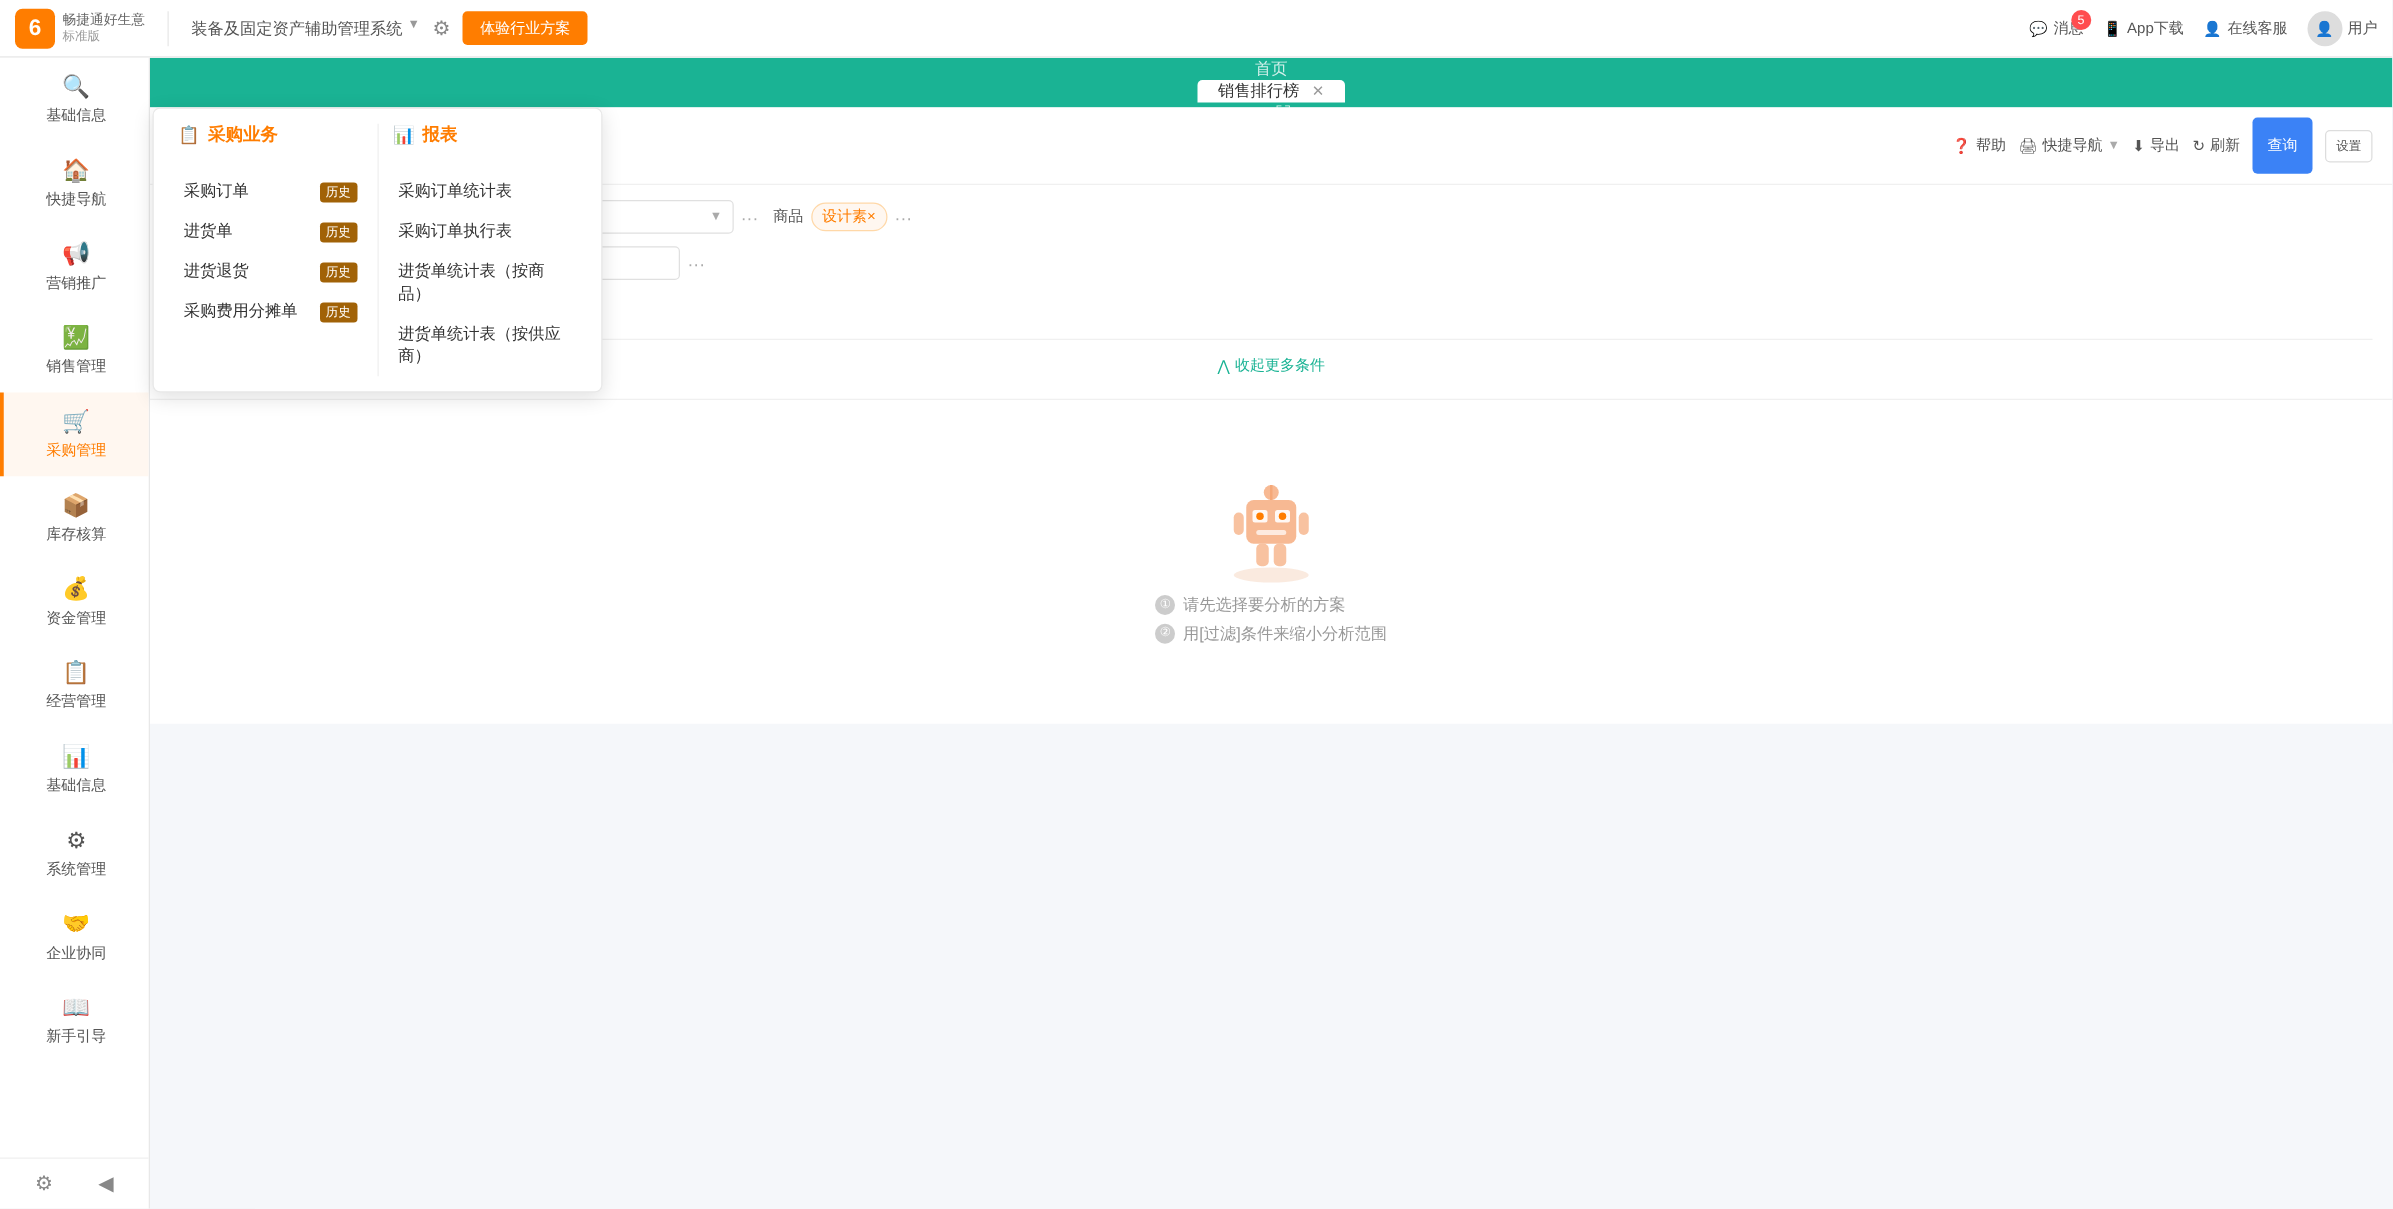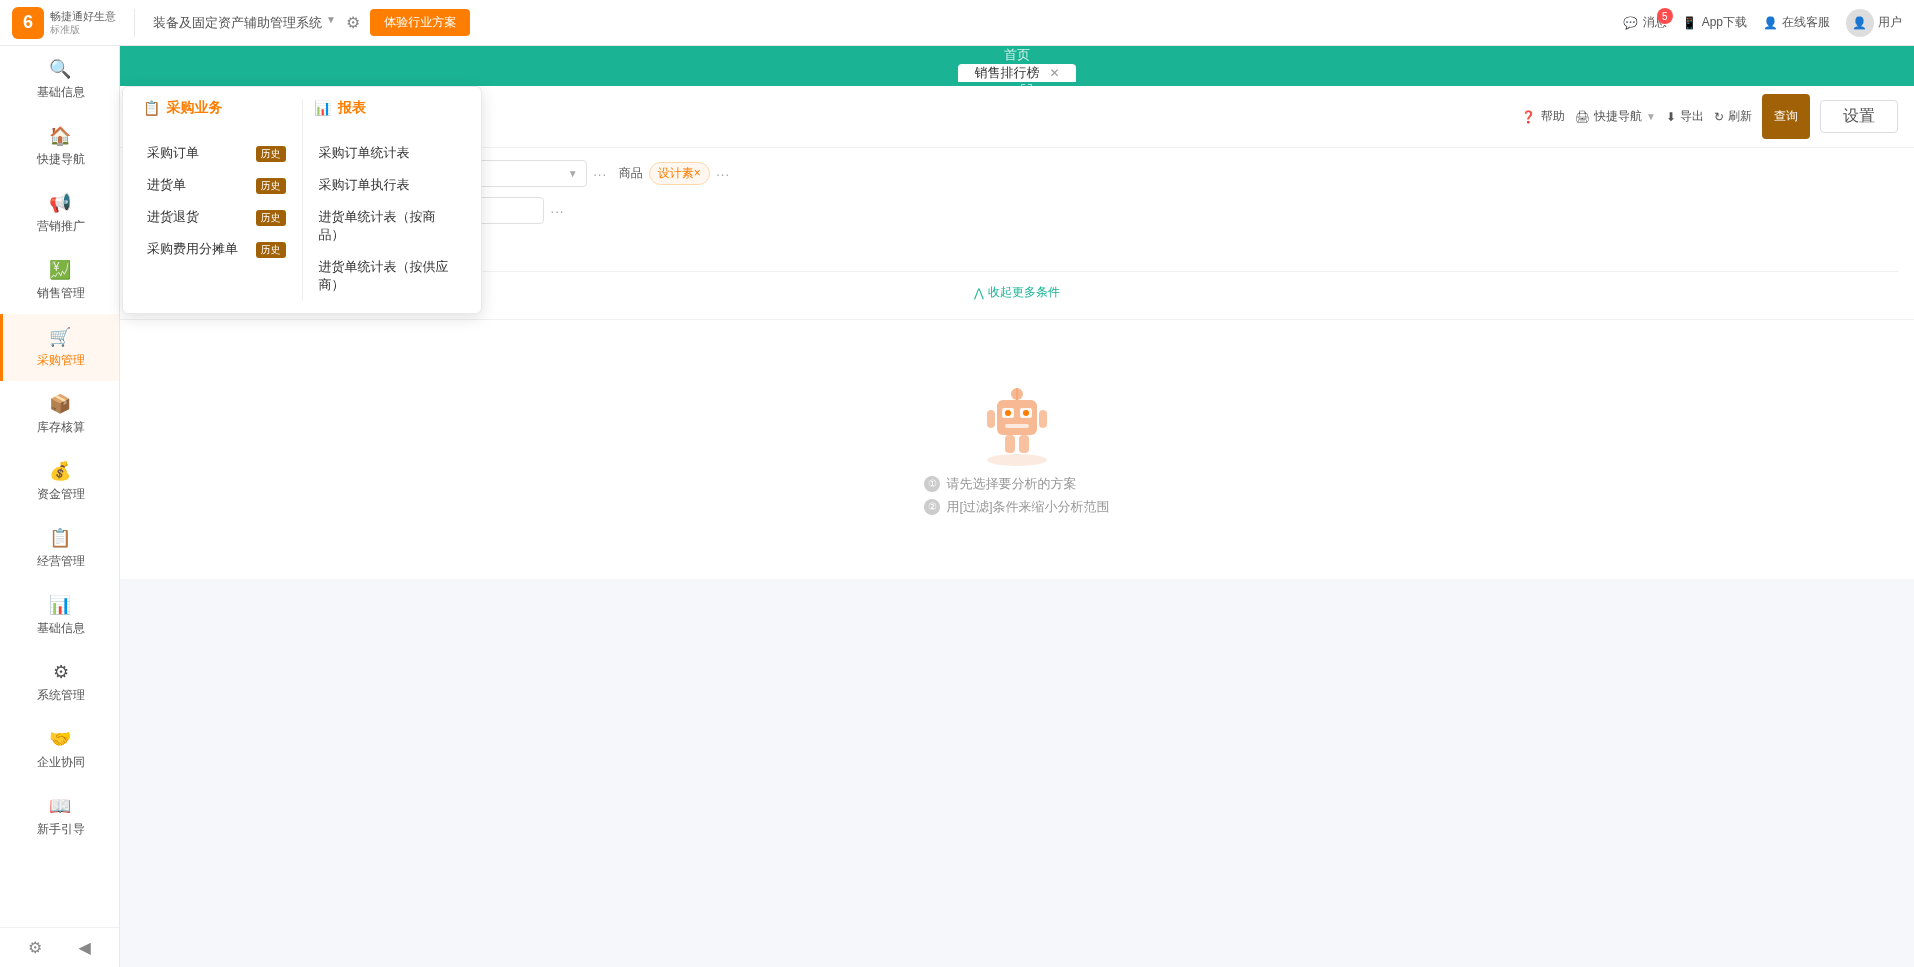--- a/index.html
+++ b/index.html
@@ -54,22 +54,22 @@
     .tab-actions { display: flex; gap: 6px; color: rgba(255,255,255,0.8); }
     .tab-action { cursor: pointer; font-size: 16px; }
 
     
     .page-content { flex: 1; background: #f5f7fa; overflow: auto; padding: 0; }
     .page-inner { background: white; margin: 0; }
 
     
     .toolbar { display: flex; align-items: center; justify-content: flex-end; padding: 8px 16px; gap: 10px; background: white; border-bottom: 1px solid #f0f0f0; }
     .toolbar-btn { display: flex; align-items: center; gap: 4px; color: #555; font-size: 12px; cursor: pointer; }
-    .toolbar-btn.primary { background: #a16207; color: white; border: none; padding: 14px 12px; border-radius: 4px; }
-    .toolbar-btn.secondary { background: white; color: #555; border: 1px solid #ddd; padding: 5px 22px; border-radius: 4px; font-size: 16px; cursor: pointer; }
+    .toolbar-btn.primary { background: #3b82f6; color: white; border: none; padding: 14px 12px; border-radius: 4px; }
+    .toolbar-btn.secondary { background: white; color: #555; border: 1px solid #ddd; padding: 5px 8px; border-radius: 4px; font-size: 10px; cursor: pointer; }
 
     
     .filter-area { padding: 12px 16px; background: white; display: flex; flex-direction: column; gap: 10px; border-bottom: 1px solid #f0f0f0; }
     .filter-row { display: flex; align-items: center; gap: 12px; }
     .filter-item { display: flex; align-items: center; gap: 6px; }
     .filter-label { color: #555; font-size: 12px; white-space: nowrap; }
     .filter-control { border: 1px solid #e0e0e0; border-radius: 4px; padding: 4px 8px; font-size: 12px; color: #333; min-width: 120px; display: flex; align-items: center; justify-content: space-between; gap: 6px; cursor: pointer; }
     .filter-control .arrow { color: #aaa; font-size: 10px; }
     .filter-tag { background: #fff7f0; border: 1px solid #ffd8a8; border-radius: 12px; padding: 2px 8px; font-size: 12px; color: #ff7d00; display: flex; align-items: center; gap: 4px; }
     .filter-dots { color: #aaa; cursor: pointer; font-size: 14px; }

